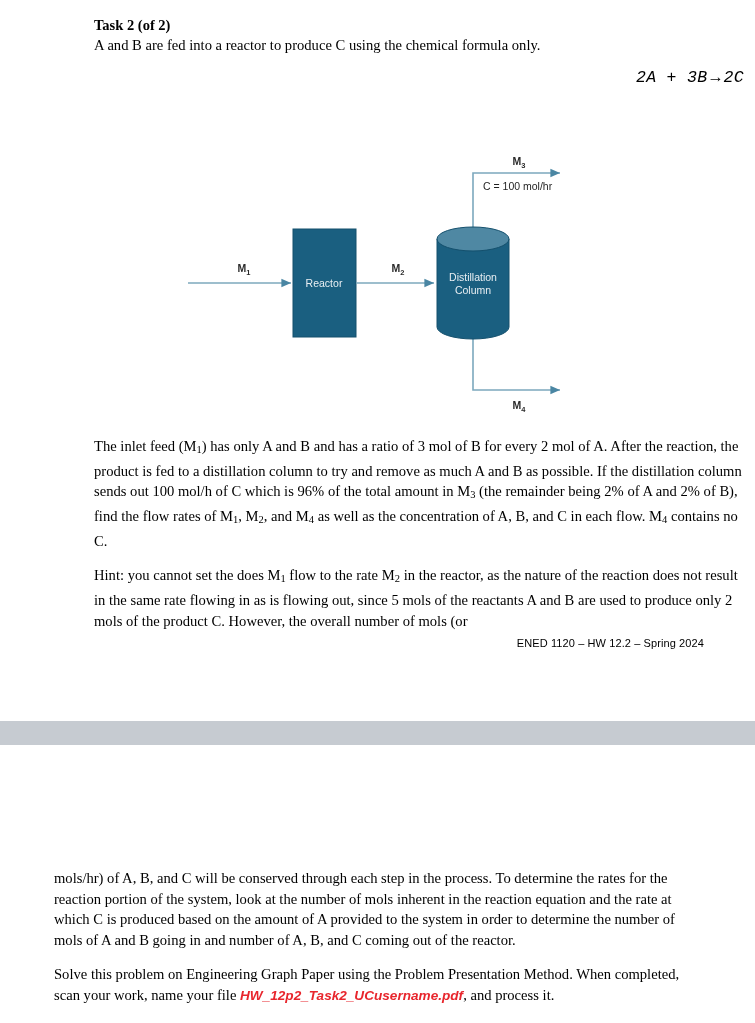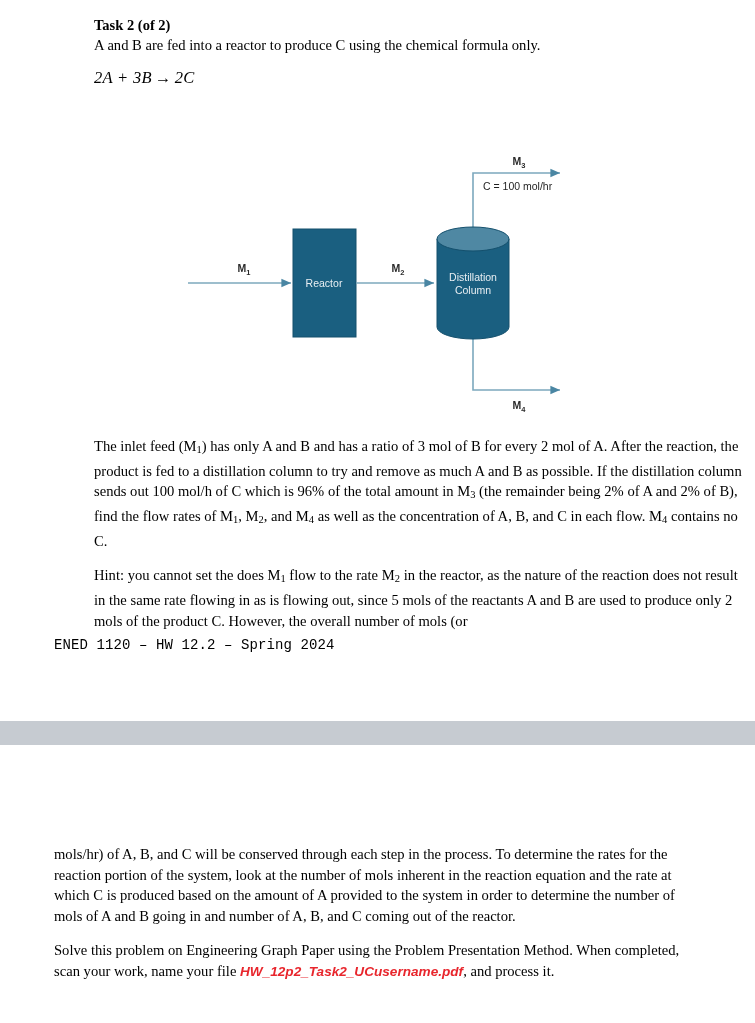--- a/index.html
+++ b/index.html
@@ -41,24 +41,24 @@
 
   .body-par {
     font-family: "Liberation Serif", serif;
     font-size: 14.6px;
     line-height: 20.5px;
     margin: 0;
     text-align: left;
   }
 
   .equation {
-    font-family: Liberation Serif, serif;
+    font-family: Liberation Mono, monospace;
     font-style: italic;
     font-size: 16.5px;
-    text-align: left;
+    text-align: right;
     margin: 12px 0 14px 0;
     letter-spacing: 0.3px;
   }
   .equation .arrow {
     font-style: normal;
     padding: 0 3px;
   }
 
   .par-gap { height: 14px; }
 
@@ -76,41 +76,42 @@
     height: 265px;
   }
   .diagram svg { display: block; }
 
   
   .footer-line {
     position: absolute;
     left: 54px;
     top: 637px;
     width: 650px;
-    font-family: Liberation Mono, monospace;
-    font-size: 14px;
+    text-align: right;
+    font-family: Liberation Sans, sans-serif;
+    font-size: 11px;
     color: #000000;
     letter-spacing: 0.1px;
   }
 
   
   .page-break-band {
     position: absolute;
     left: 0;
     top: 721px;
     width: 755px;
     height: 24px;
     background: #c6cbd1;
   }
 
   
   .content2 {
     position: absolute;
     left: 54px;
-    top: 844px;
+    top: 868px;
     width: 650px;
   }
 
   .filename {
     font-family: "Liberation Sans", sans-serif;
     font-style: italic;
     font-weight: bold;
     font-size: 13.6px;
     color: #e8262d;
     margin-top: 41px;

